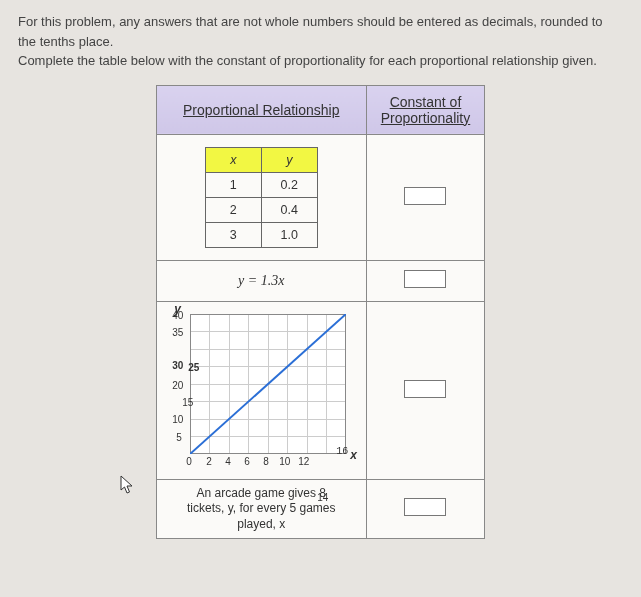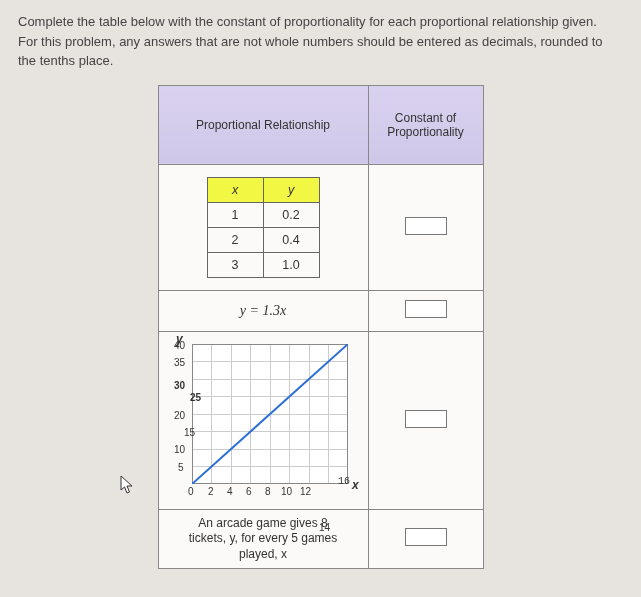--- a/index.html
+++ b/index.html
@@ -18,24 +18,25 @@
   .main-table {
     border-collapse: collapse;
     margin: 0 auto;
     background: #fff;
   }
   .main-table td, .main-table th {
     border: 1px solid #888;
   }
   .head-cell {
     background: linear-gradient(#d9d2ef,#cfc7e8);
-    padding: 25px 14px;
+    padding: 8px 14px;
     text-align: center;
     font-weight: normal;
-    font-size: 12px;
+    font-size: 14px;
+    text-decoration: underline;
   }
   .rel-cell {
     width: 210px;
     padding: 12px 10px;
     text-align: center;
     vertical-align: middle;
     background:#fbfaf8;
   }
   .cop-cell {
     width: 115px;
@@ -92,22 +93,22 @@
     position: fixed;
     left: 120px;
     top: 475px;
     pointer-events: none;
   }
 </style>
 </head>
 <body>
 
 <div class="instructions">
+  <div>For this problem, any answers that are not whole numbers should be entered as decimals, rounded to the tenths place.</div>
   <div>Complete the table below with the constant of proportionality for each proportional relationship given.</div>
-  <div>For this problem, any answers that are not whole numbers should be entered as decimals, rounded to the tenths place.</div>
 </div>
 
 <table class="main-table">
   <tbody>
       <tr>
     <th class="head-cell">Proportional Relationship</th>
     <th class="head-cell">Constant of Proportionality</th>
   </tr>
 
   <tr>
@@ -152,21 +153,21 @@
       <div class="graph-wrap">
         <span class="axis-lbl" style="left:8px; top:-8px;">y</span>
         <div class="grid"></div>
         <svg class="plot-line" viewBox="0 0 156 140">
           <line x1="0" y1="140" x2="156" y2="0" stroke="#2b6fd6" stroke-width="2"></line>
           <polyline points="22,0 24,-4 26,0" transform="translate(0,4)" fill="none"></polyline>
         </svg>
 
         <span class="ylab" style="left:6px; top:0px;">40</span>
         <span class="ylab" style="left:6px; top:17px;">35</span>
-        <span class="ylab" style="left:6px; top:40px;font-weight:bold;">30</span>
+        <span class="ylab" style="left:6px; top:50px;font-weight:bold;">30</span>
         <span class="ylab" style="left:22px; top:52px;font-weight:bold;">25</span>
         <span class="ylab" style="left:6px; top:70px;">20</span>
         <span class="ylab" style="left:16px; top:87px;">15</span>
         <span class="ylab" style="left:6px; top:104px;">10</span>
         <span class="ylab" style="left:10px; top:122px;">5</span>
 
         <span class="xlab" style="top:146px; left:20px;">0</span>
         <span class="xlab" style="top:146px; left:40px;">2</span>
         <span class="xlab" style="top:146px; left:59px;">4</span>
         <span class="xlab" style="top:146px; left:78px;">6</span>

